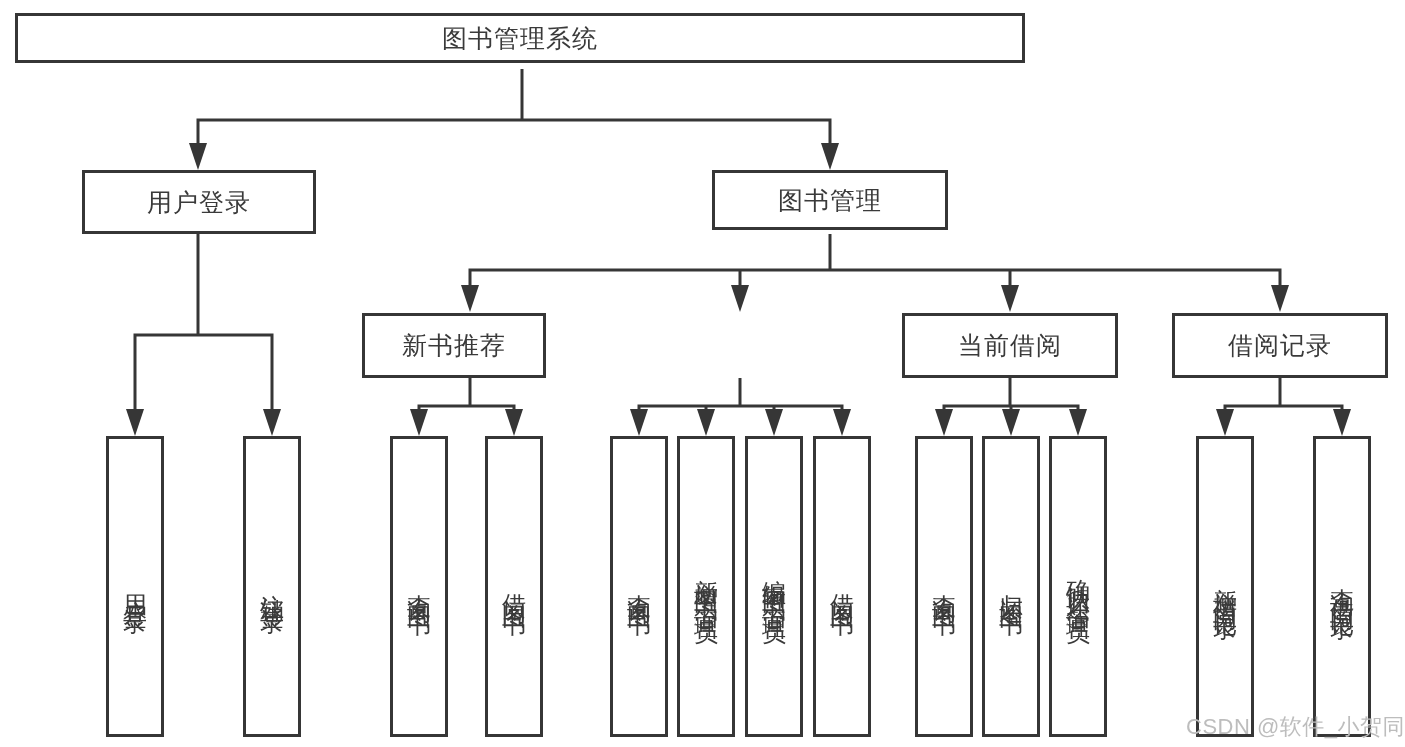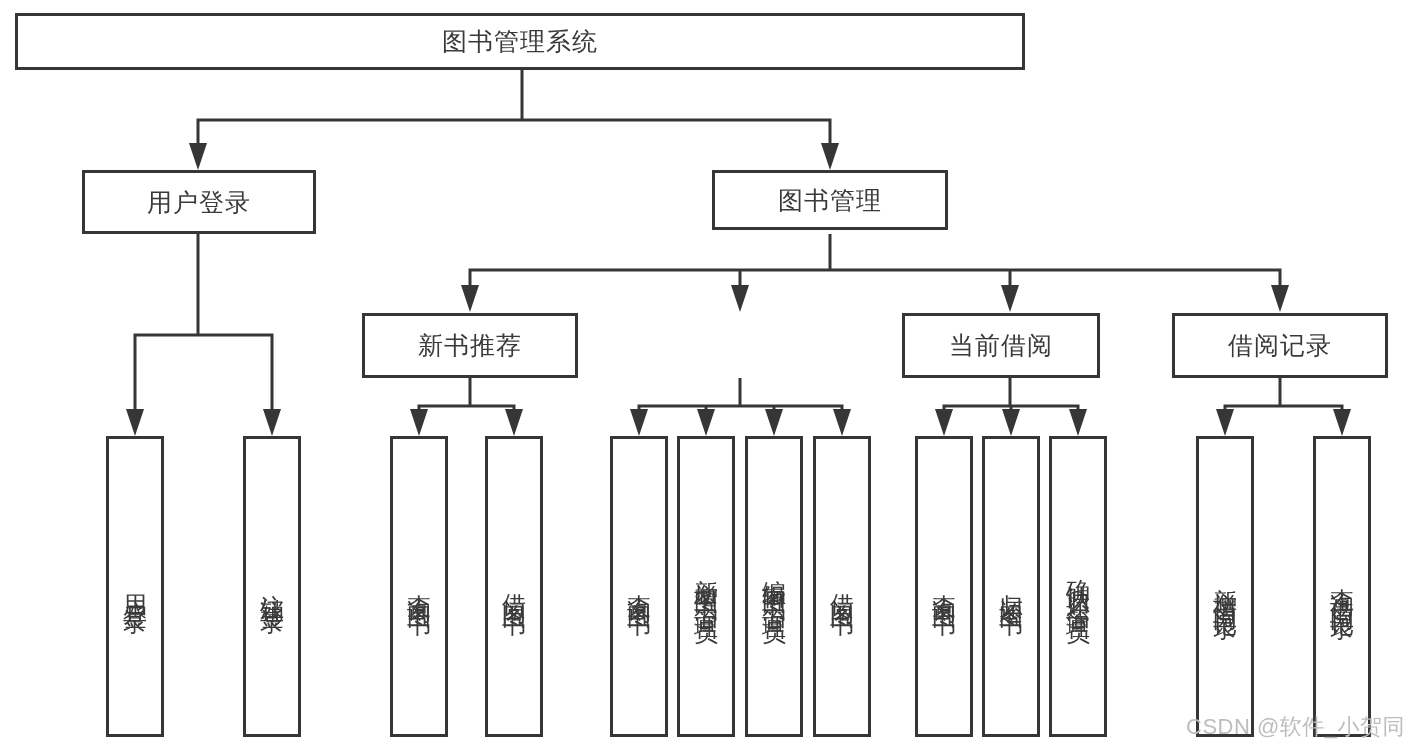--- a/index.html
+++ b/index.html
@@ -90,27 +90,27 @@
     </g>
 
     <g>
       <path d="M1280 378 L1280 406"></path>
       <path d="M1225 414 L1225 406 L1342 406 L1342 414"></path>
       <polygon points="1216,409 1234,409 1225,436"></polygon>
       <polygon points="1333,409 1351,409 1342,436"></polygon>
     </g>
   </svg>
 
-  <div class="node" style="left:15px;top:13px;width:1010px;height:57px;">图书管理系统</div>
+  <div class="node" style="left:15px;top:13px;width:1010px;height:50px;">图书管理系统</div>
 
   <div class="node" style="left:82px;top:170px;width:234px;height:64px;">用户登录</div>
   <div class="node" style="left:712px;top:170px;width:236px;height:60px;">图书管理</div>
 
-  <div class="node" style="left:362px;top:313px;width:216px;height:65px;">新书推荐</div>
-  <div class="node" style="left:902px;top:313px;width:198px;height:65px;">当前借阅</div>
+  <div class="node" style="left:362px;top:313px;width:184px;height:65px;">新书推荐</div>
+  <div class="node" style="left:902px;top:313px;width:216px;height:65px;">当前借阅</div>
   <div class="node" style="left:1172px;top:313px;width:216px;height:65px;">借阅记录</div>
 
   <div class="node leaf" style="left:106px;top:436px;width:58px;height:301px;">用户登录</div>
   <div class="node leaf" style="left:243px;top:436px;width:58px;height:301px;">注销登录</div>
 
   <div class="node leaf" style="left:390px;top:436px;width:58px;height:301px;">查询图书</div>
   <div class="node leaf" style="left:485px;top:436px;width:58px;height:301px;">借阅图书</div>
 
   <div class="node leaf" style="left:610px;top:436px;width:58px;height:301px;">查询图书</div>
   <div class="node leaf" style="left:677px;top:436px;width:58px;height:301px;">新增图书（管理员）</div>

